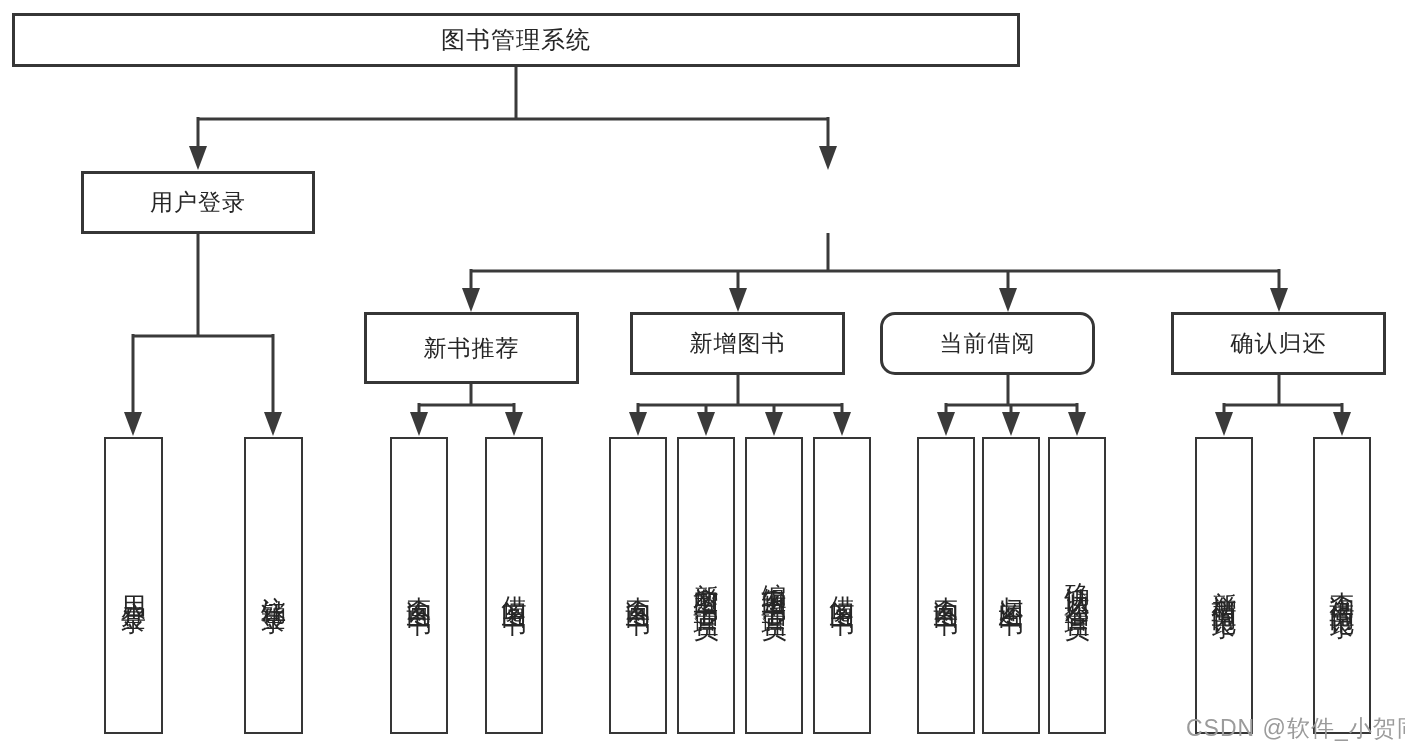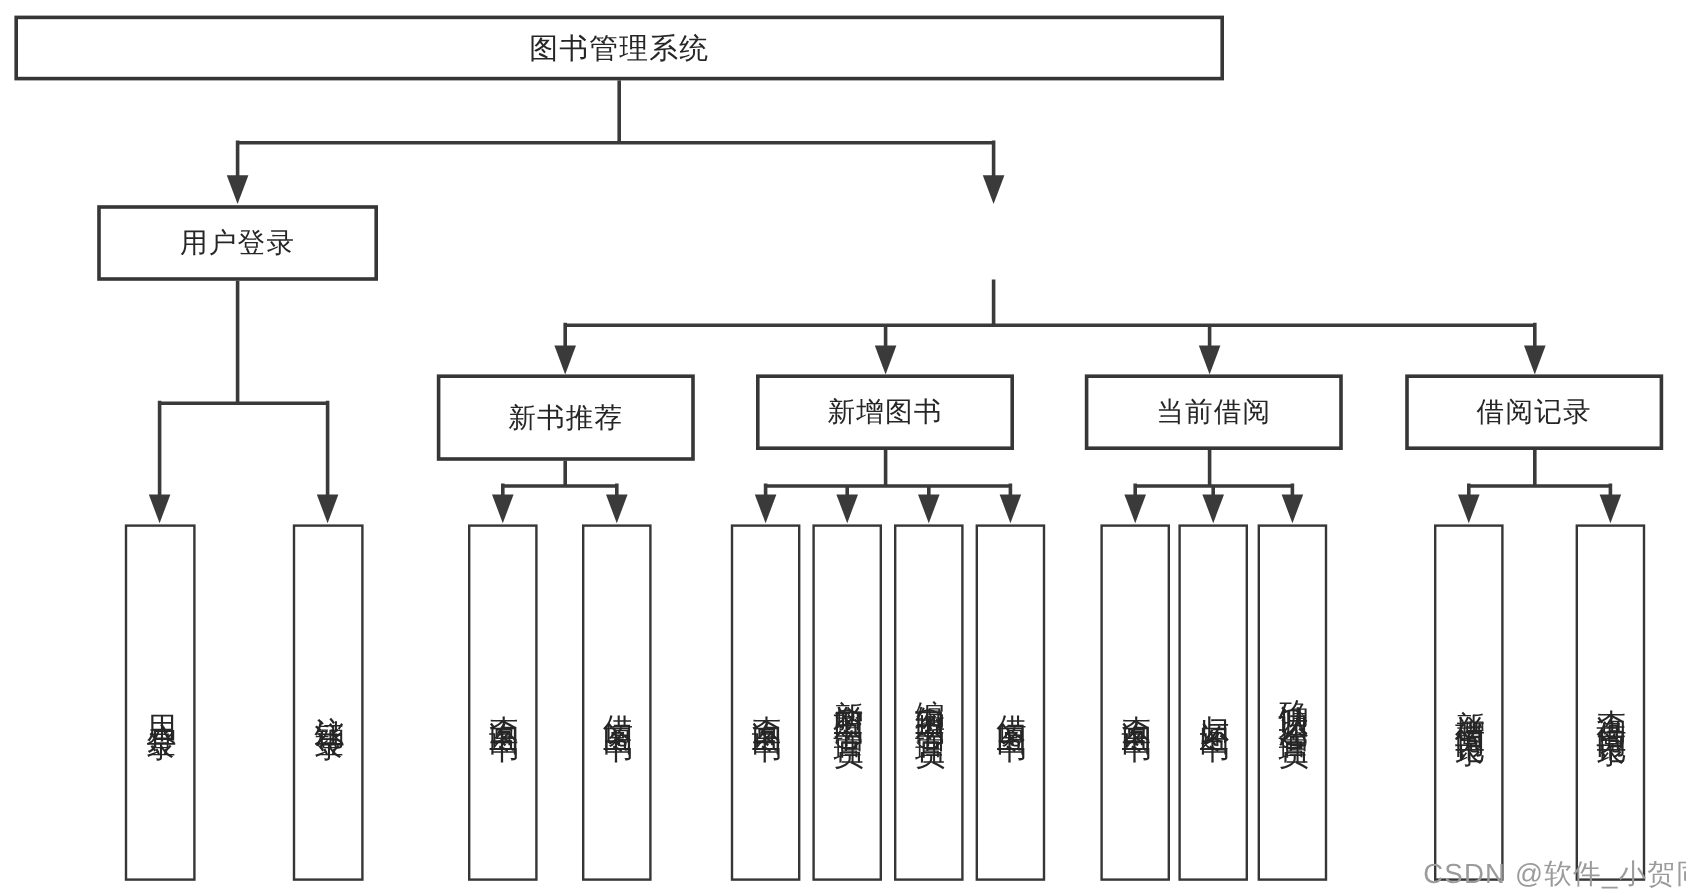--- a/index.html
+++ b/index.html
@@ -82,22 +82,22 @@
       <polygon points="1333,412 1351,412 1342,436"></polygon>
     </g>
   </svg>
 
   <div class="box lvl1" style="left:12px;top:13px;width:1008px;height:54px;">图书管理系统</div>
 
   <div class="box lvl2" style="left:81px;top:171px;width:234px;height:63px;">用户登录</div>
 
   <div class="box lvl3" style="left:364px;top:312px;width:215px;height:72px;">新书推荐</div>
   <div class="box lvl3" style="left:630px;top:312px;width:215px;height:63px;">新增图书</div>
-  <div class="box lvl3" style="left:904px;top:312px;width:215px;height:63px;">当前借阅</div>
-  <div class="box lvl3" style="left:1171px;top:312px;width:215px;height:63px;">借阅记录</div>
+  <div class="box lvl3" style="left:880px;top:312px;width:215px;height:63px;border-radius:15px;">当前借阅</div>
+  <div class="box lvl3" style="left:1171px;top:312px;width:215px;height:63px;">确认归还</div>
 
   <div class="box leaf" style="left:104px;top:437px;width:59px;height:297px;">用户登录</div>
   <div class="box leaf" style="left:244px;top:437px;width:59px;height:297px;">注销登录</div>
 
   <div class="box leaf" style="left:390px;top:437px;width:58px;height:297px;">查询图书</div>
   <div class="box leaf" style="left:485px;top:437px;width:58px;height:297px;">借阅图书</div>
 
   <div class="box leaf" style="left:609px;top:437px;width:58px;height:297px;">查询图书</div>
   <div class="box leaf" style="left:677px;top:437px;width:58px;height:297px;">新增图书（管理员）</div>
   <div class="box leaf" style="left:745px;top:437px;width:58px;height:297px;">编辑图书（管理员）</div>

